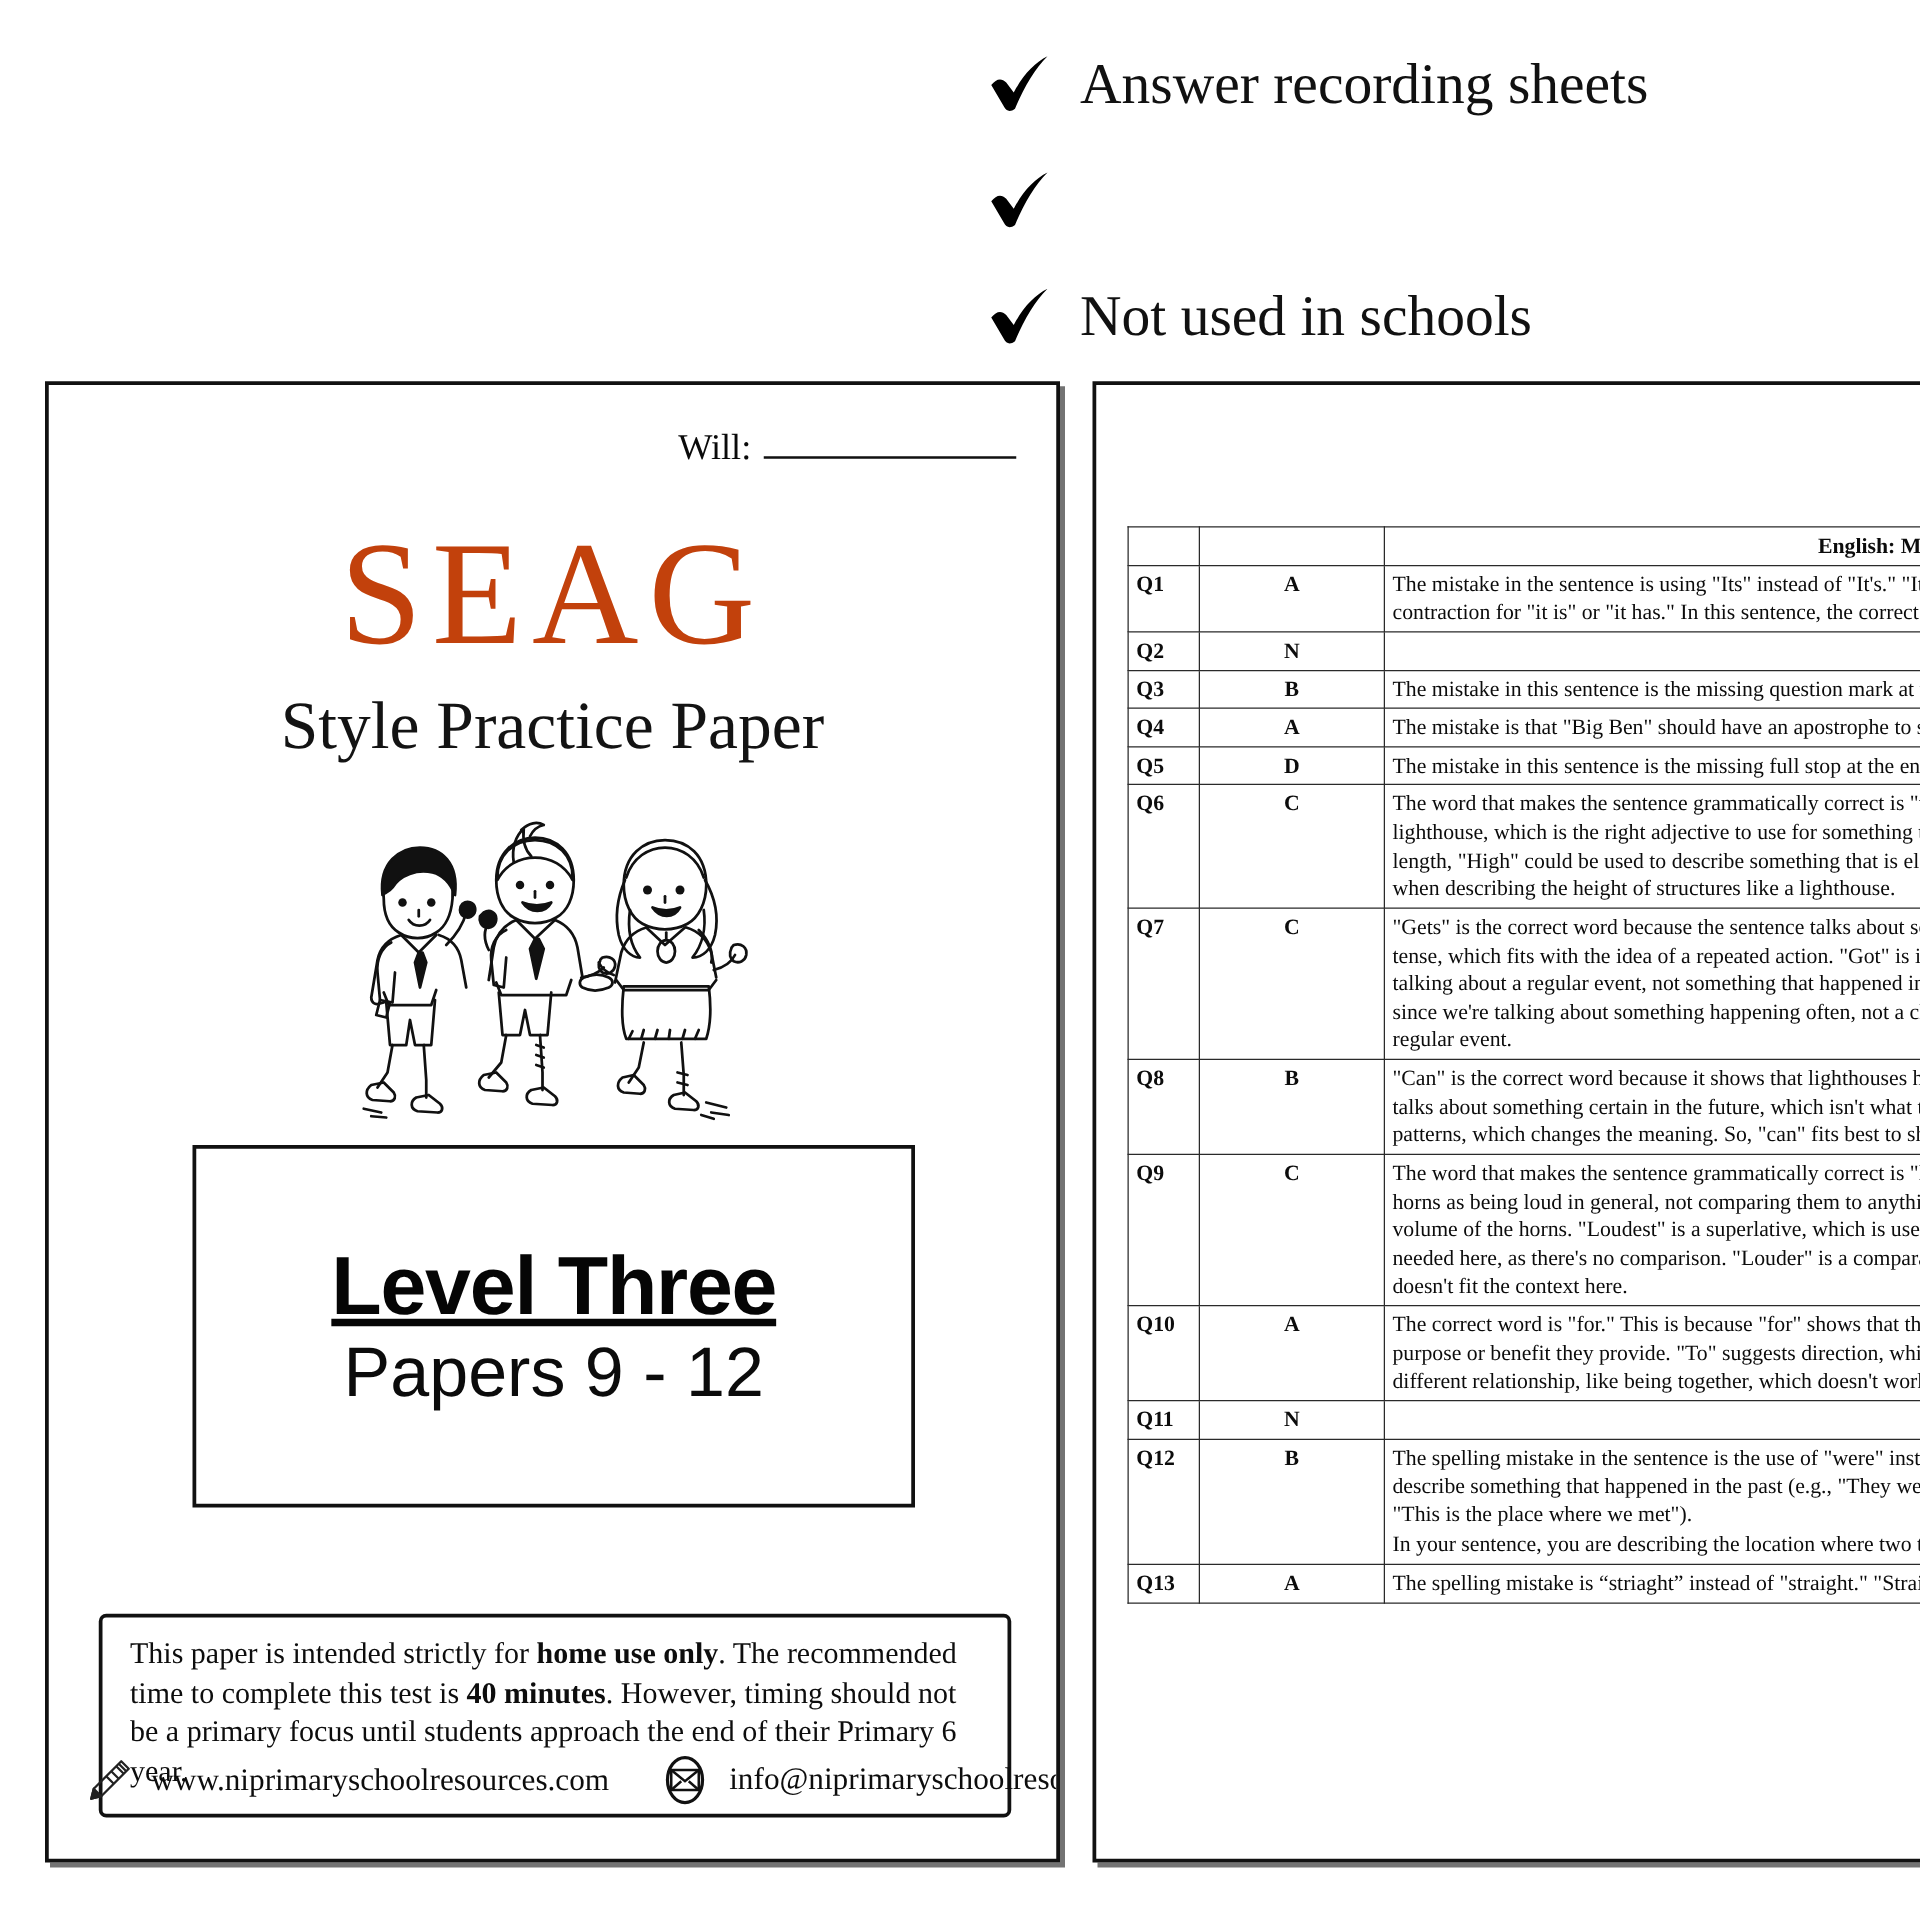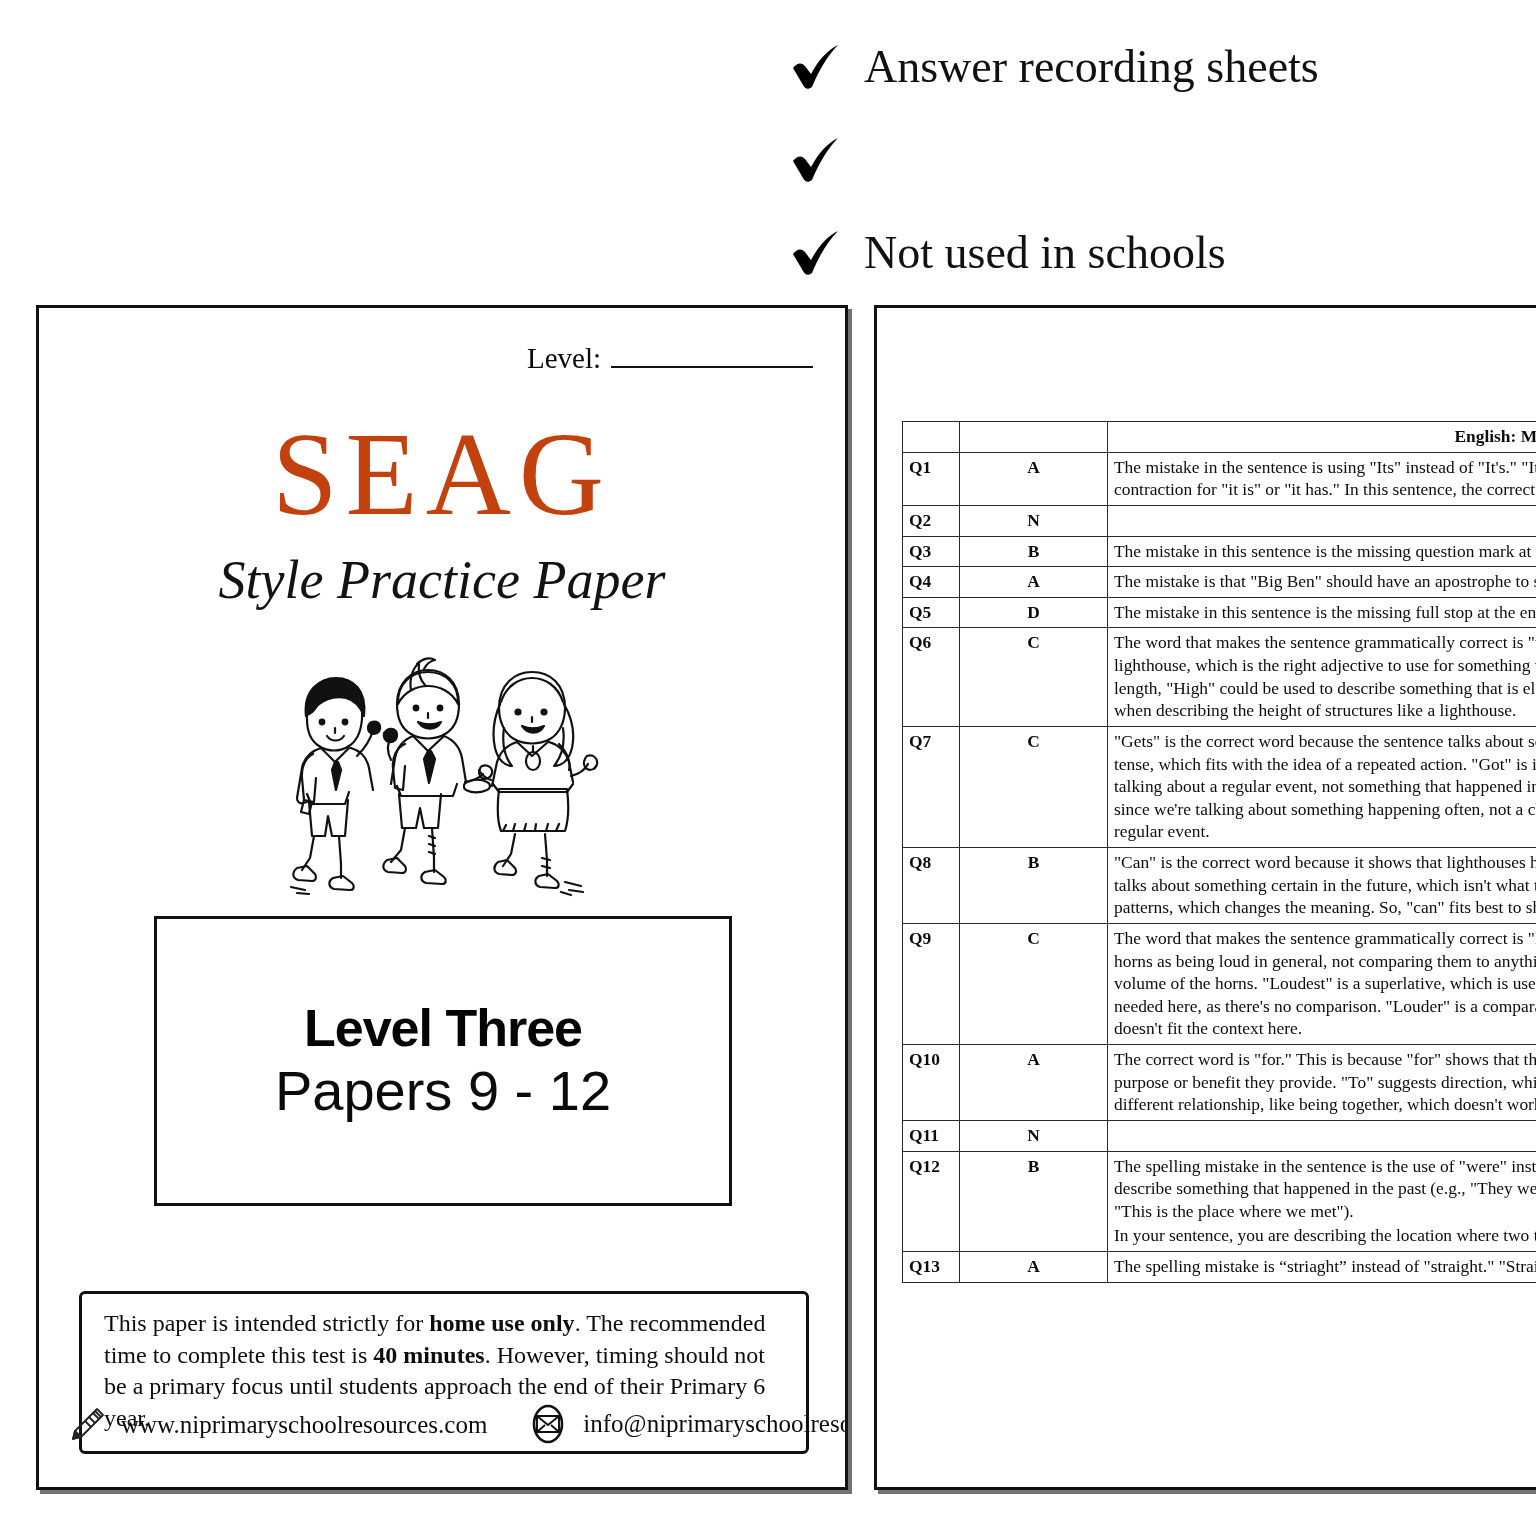--- a/index.html
+++ b/index.html
@@ -78,21 +78,20 @@
     color:#c2410c;
   }
   .brand-sub{
     position:absolute; left:0; right:0; top:245px;
     text-align:center;
     font-family:"Liberation Serif", serif;
     font-size:54px;
     line-height:1;
     font-weight:400;
     color:#131313;
-    font-style:italic;
   }
 
   .kids-art{
     position:absolute;
     left:50%; transform:translateX(-50%);
     top:336px;
     width:330px; height:260px;
   }
 
   .level-box{
@@ -101,24 +100,25 @@
     width:578px; height:290px;
     border:3px solid #111;
     box-sizing:border-box;
     display:flex; flex-direction:column;
     align-items:center; justify-content:center;
     gap:6px;
   }
   .level-title{
     font-family:"Liberation Sans", sans-serif;
     font-weight:700;
-    font-size:52px;
+    font-size:66px;
     line-height:1.05;
     color:#050505;
     letter-spacing:-1px;
+    text-decoration:underline;
   }
   .level-sub{
     font-family:Liberation Sans, sans-serif;
     font-weight:400;
     font-size:56px;
     line-height:1.05;
     color:#0b0b0b;
   }
 
   .note-box{
@@ -221,21 +221,21 @@
     </svg>
     <span class="feature-text">Not used in schools</span>
   </div>
 </div>
 
 <div class="cover-card">
 
   <div class="name-date-row">
     <span class="spacer-flex"></span>
     <span class="field">
-      <span class="field-name">Level:</span>
+      <span class="field-name">Will:</span>
       <span class="rule rule-date"></span>
     </span>
   </div>
 
   <div class="brand-title">SEAG</div>
   <div class="brand-sub">Style Practice Paper</div>
 
   <svg class="kids-art" viewBox="0 0 330 260">
     <g fill="none" stroke="#111" stroke-width="2.2" stroke-linecap="round" stroke-linejoin="round">
 

